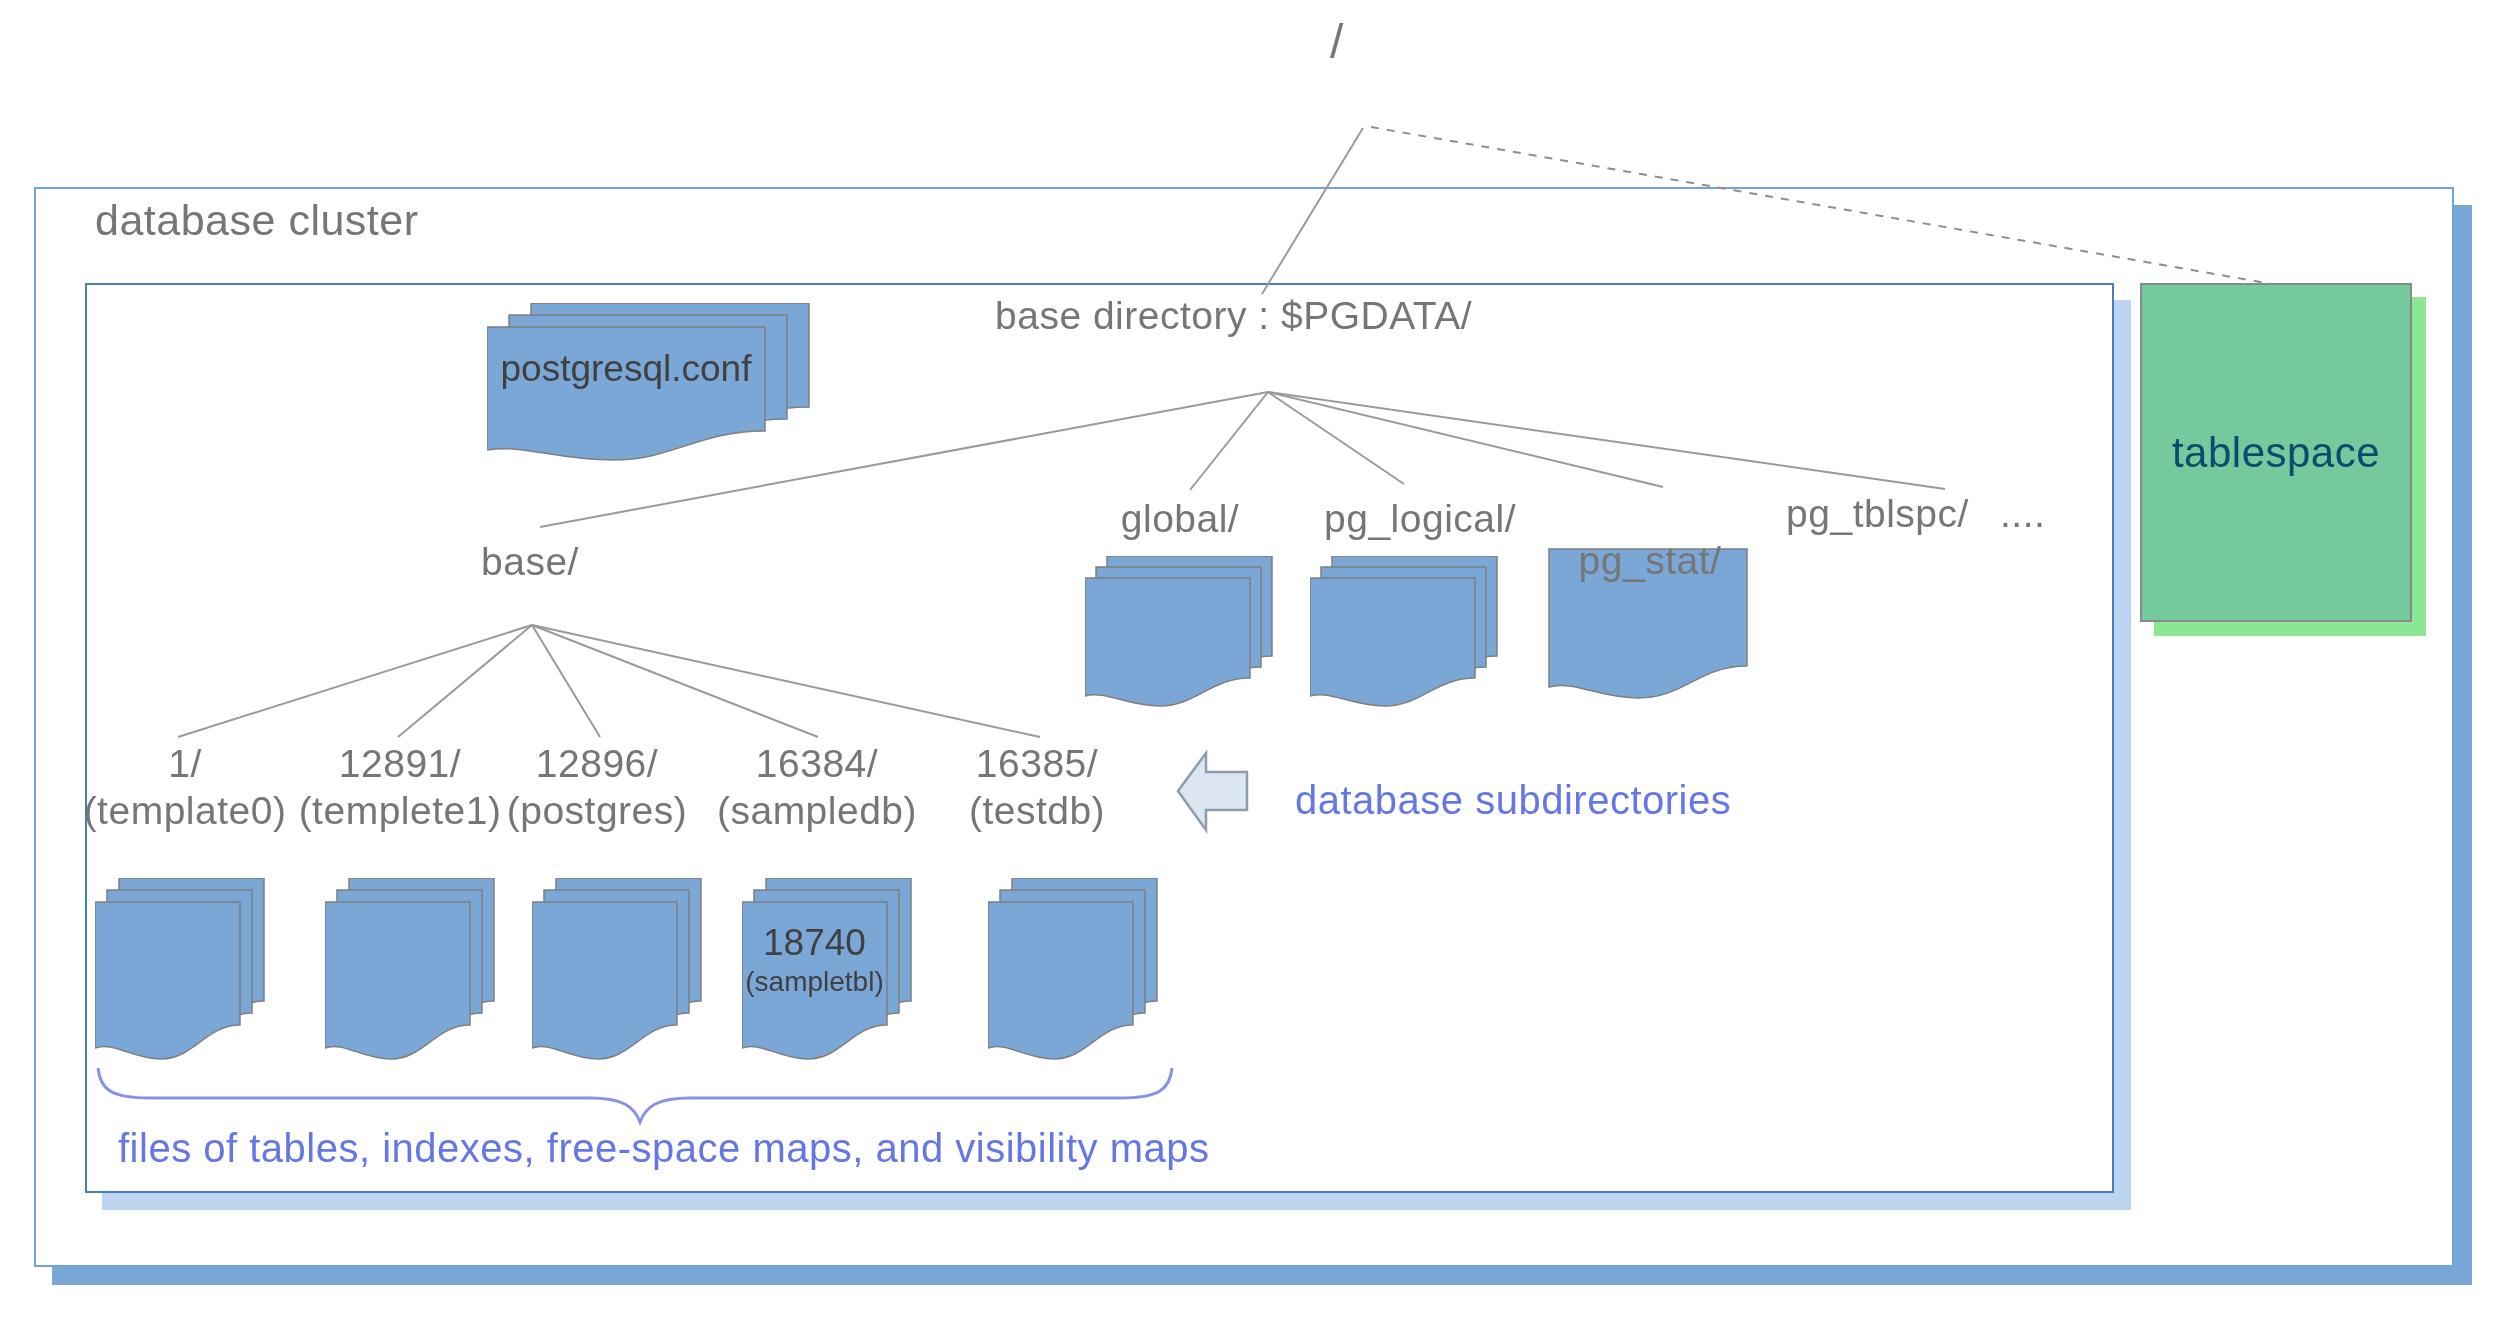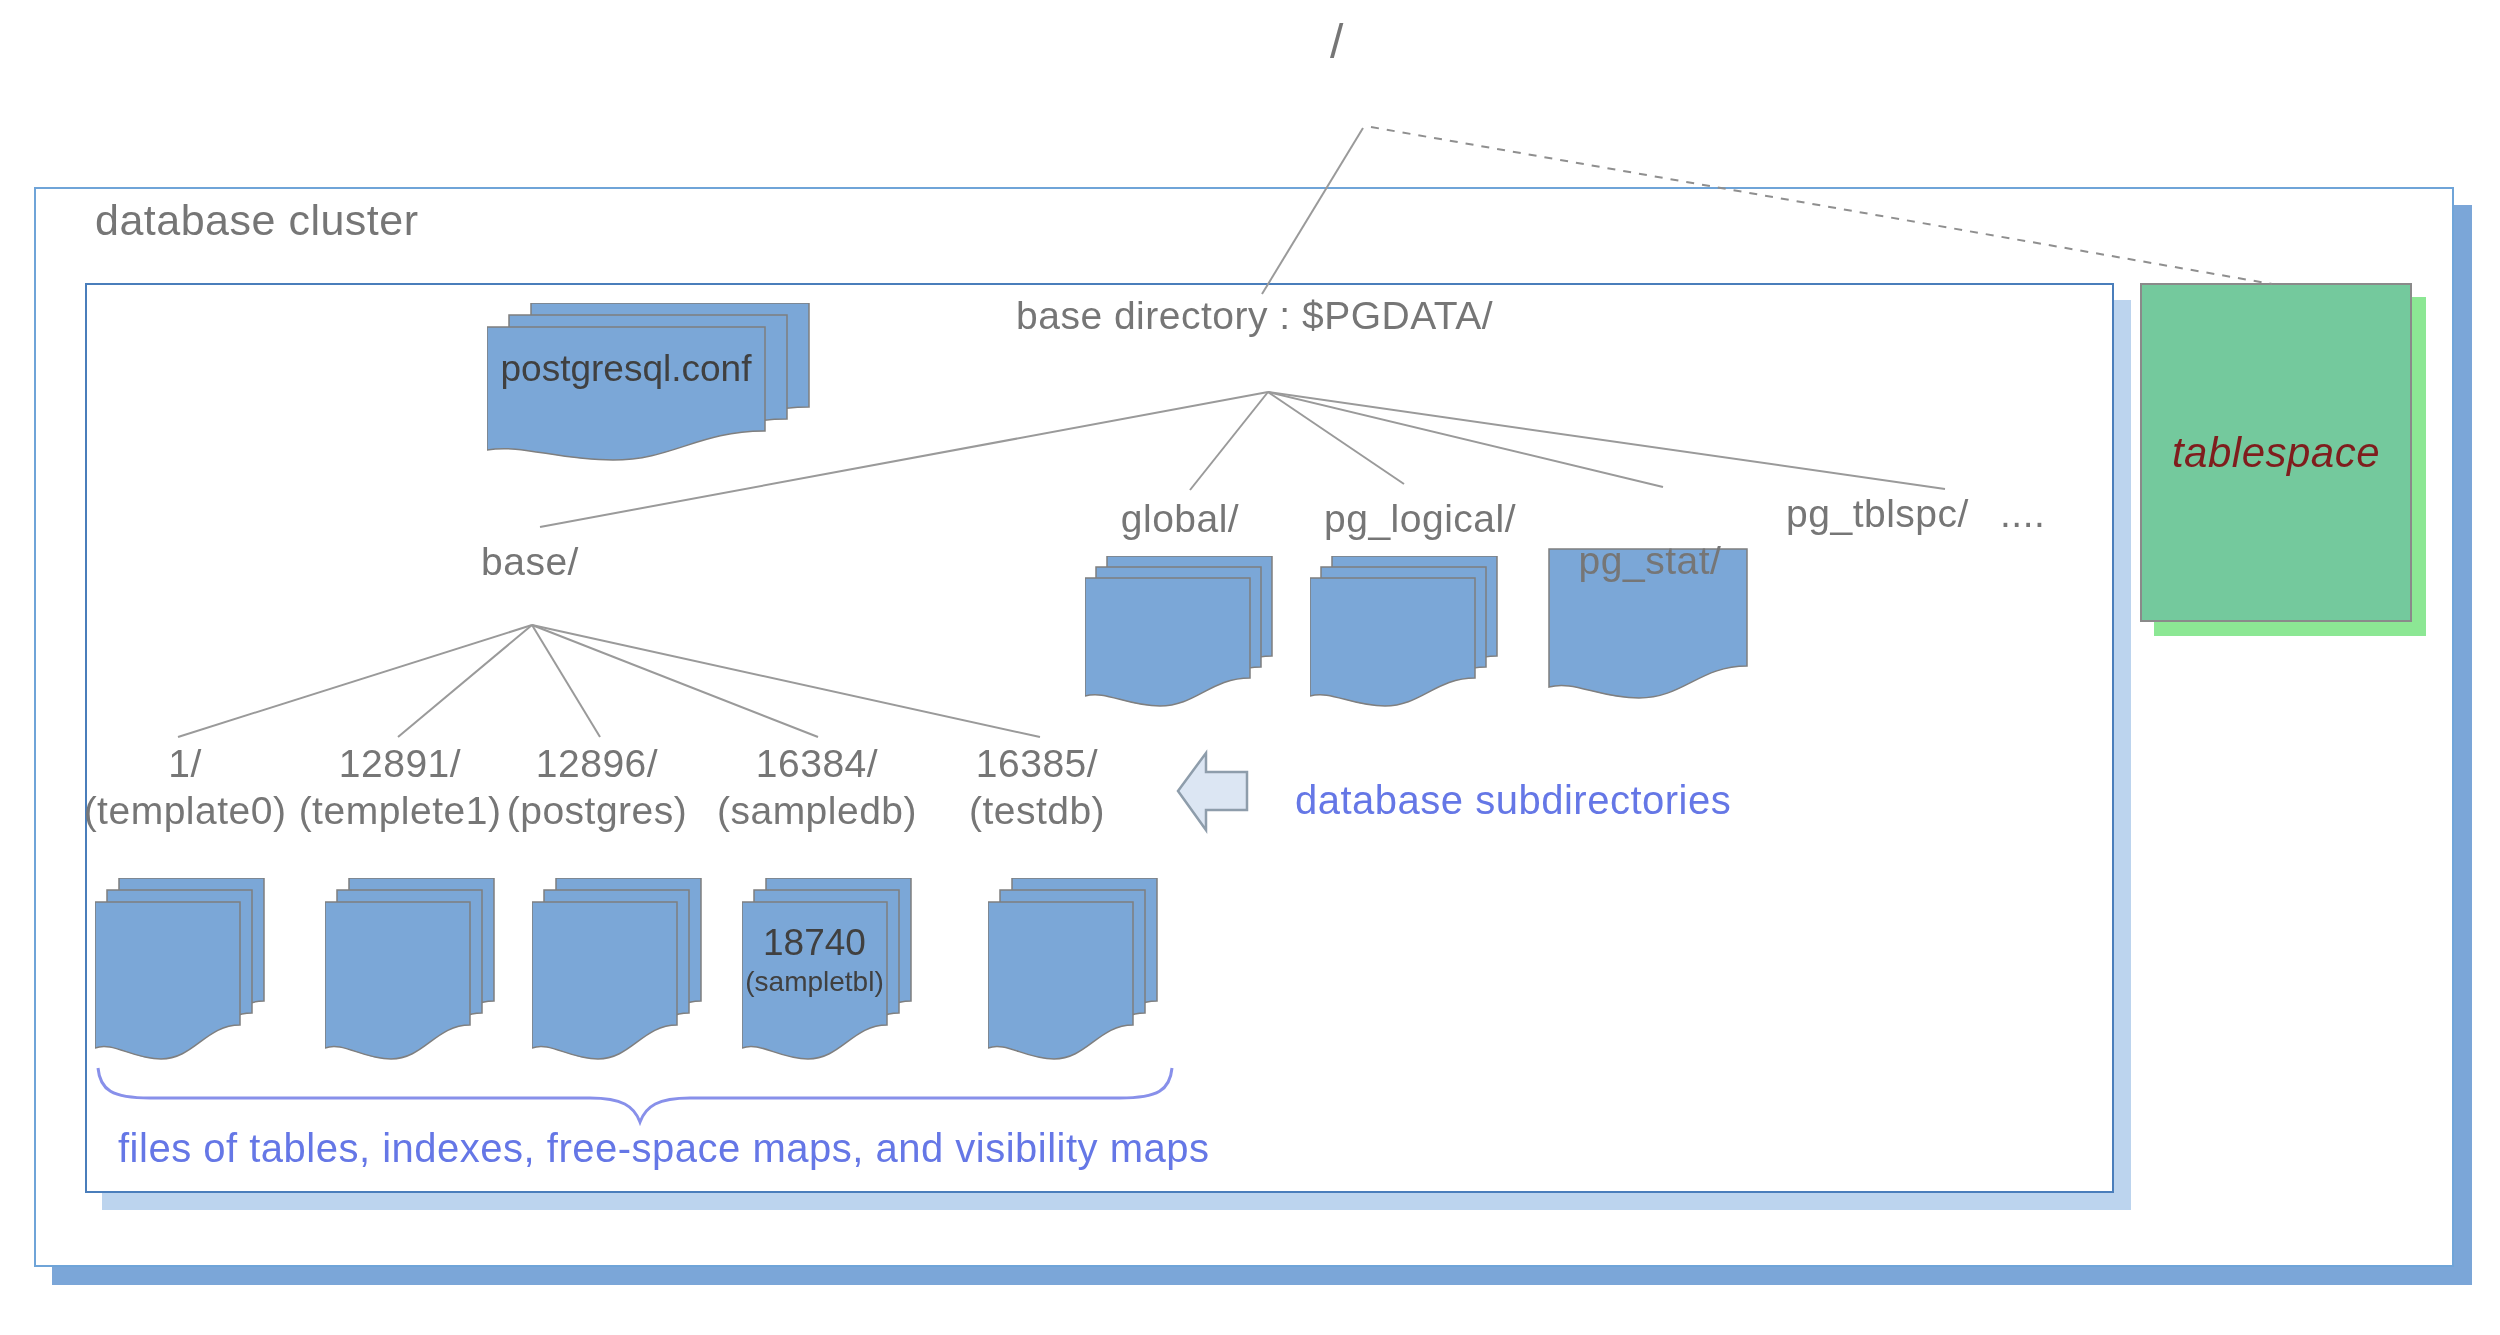--- a/index.html
+++ b/index.html
@@ -25,33 +25,33 @@
   .cluster-title{left:95px;top:196px;font-size:43px;z-index:6;}
   
   .inner-box{
     left:85px;top:283px;width:2025px;height:906px;
     border:2px solid #4a7ebb;
     box-shadow:17px 17px 0 0 #bcd4ee;
     background:#ffffff;
     z-index:2;
   }
   .root-label{left:1330px;top:14px;font-size:48px;z-index:6;}
-  .basedir-label{left:1016px;top:294px;font-size:39px;z-index:6;}
+  .basedir-label{left:995px;top:294px;font-size:39px;z-index:6;}
   .dir-label{font-size:39px;z-index:6;}
   .subdir-col{width:240px;text-align:center;font-size:39px;line-height:47px;z-index:6;white-space:nowrap;}
   .white-label{color:#404040;z-index:6;}
   .blue-note{color:#6577e6;font-size:40px;letter-spacing:0.5px;white-space:nowrap;z-index:6;}
   .tablespace-box{
     left:2140px;top:283px;width:268px;height:335px;
     background:#74c99d;
     border:2px solid #8a8a8a;
     box-shadow:14px 14px 0 0 #8ce794;
     z-index:3;
     display:flex;align-items:center;justify-content:center;
-    font-size:42px;color:#7f1d1d;letter-spacing:0.5px;font-style:italic;
+    font-size:42px;color:#0c4a6e;letter-spacing:0.5px;
   }
   .stack{z-index:3;}
   svg{display:block;}
   .overlay{left:0;top:0;z-index:5;pointer-events:none;}
 </style>
 </head>
 <body>
 
 <div class="canvas">
 

